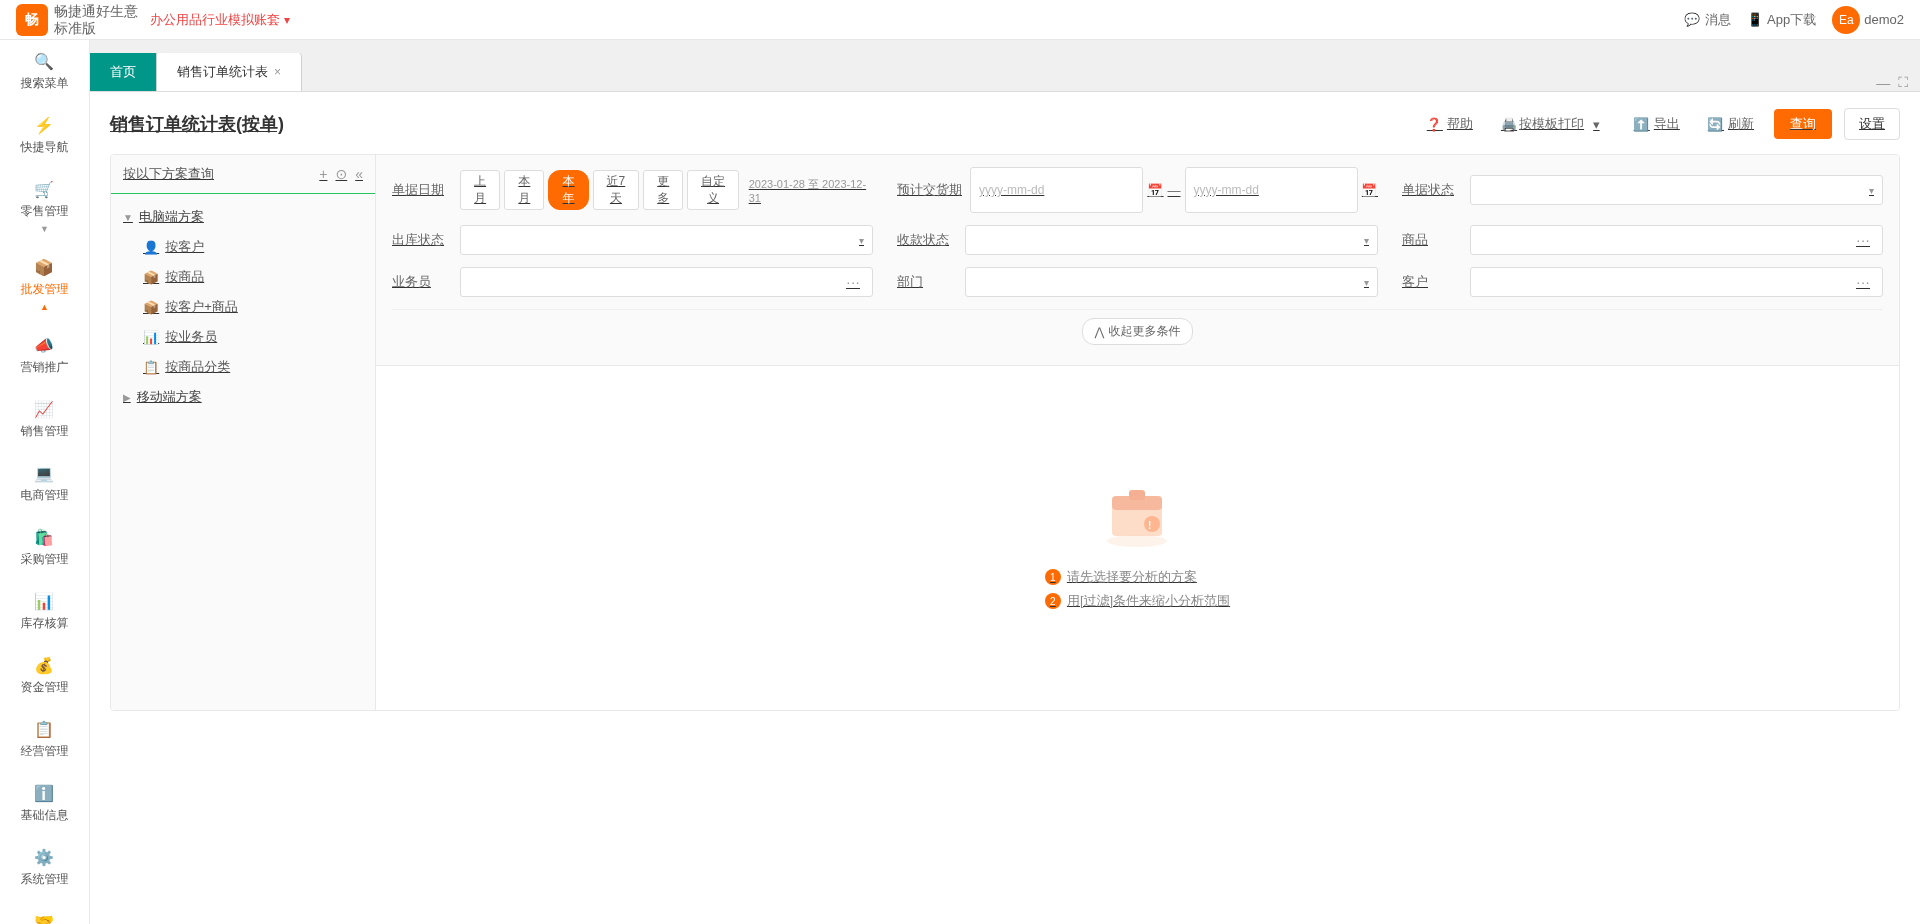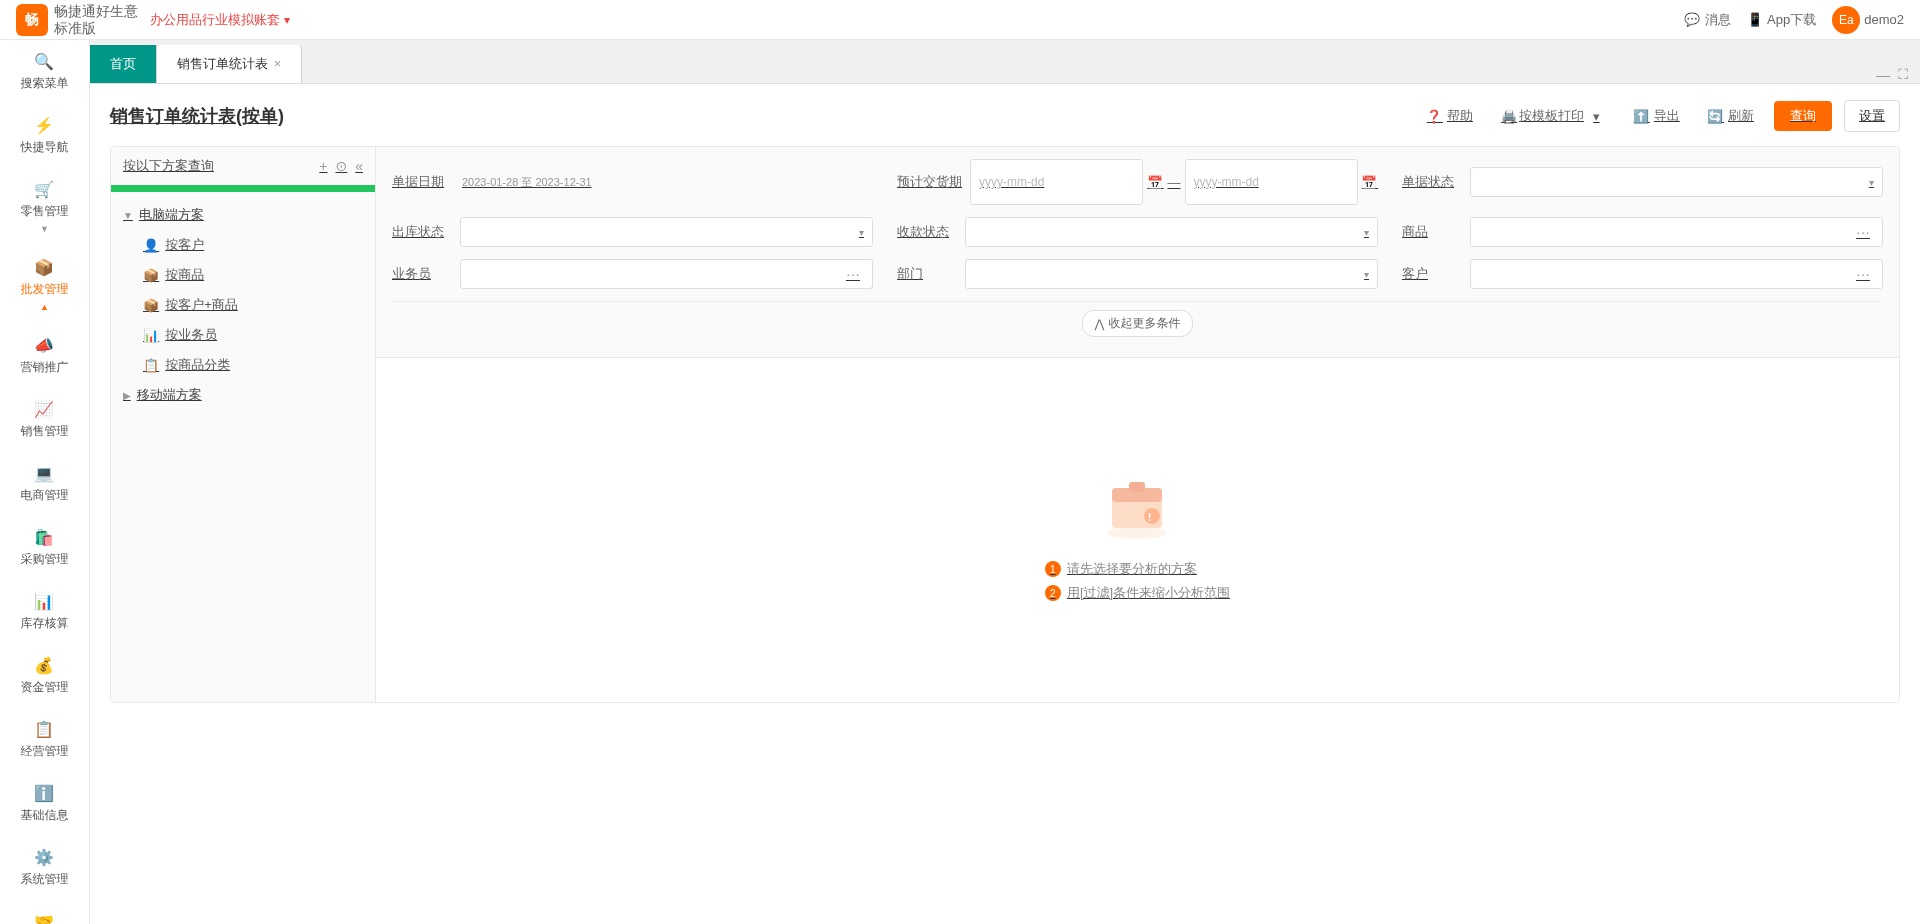--- a/index.html
+++ b/index.html
@@ -24,40 +24,40 @@
     .sidebar { width: 90px; background: #fff; border-right: 1px solid #e8e8e8; display: flex; flex-direction: column; overflow-y: auto; }
     .sidebar-item { padding: 12px 8px; text-align: center; cursor: pointer; font-size: 12px; color: #555; display: flex; flex-direction: column; align-items: center; gap: 4px; }
     .sidebar-item.active { color: #ff6b00; }
     .sidebar-item .s-icon { font-size: 16px; }
     .sidebar-divider { height: 1px; background: #f0f0f0; margin: 0 12px; }
 
     
     .content-area { flex: 1; display: flex; flex-direction: column; overflow: hidden; }
 
     
-    .tabbar { height: 44px; background: #f0f0f0; display: flex; align-items: flex-end; padding: 0 0; border-bottom: 1px solid #ddd; }
+    .tabbar { height: 52px; background: #f0f0f0; display: flex; align-items: flex-end; padding: 0 0; border-bottom: 1px solid #ddd; }
     .tab { padding: 10px 20px; font-size: 13px; cursor: pointer; background: #e0e0e0; color: #666; border-right: 1px solid #d0d0d0; border-top-left-radius: 4px; border-top-right-radius: 4px; display: flex; align-items: center; gap: 6px; }
     .tab.active { background: #fff; color: #333; font-weight: 500; }
     .tab-home { background: #009688; color: #fff; border-radius: 0; }
     .tab-close { font-size: 12px; color: #999; cursor: pointer; }
     .tab-window-controls { margin-left: auto; display: flex; gap: 8px; padding: 0 12px; align-items: center; }
     .win-btn { font-size: 14px; color: #999; cursor: pointer; }
 
     
     .page-content { flex: 1; overflow-y: auto; padding: 16px 20px; background: #fff; text-decoration: underline; }
     .page-title-bar { display: flex; align-items: center; justify-content: space-between; margin-bottom: 14px; }
     .page-title { font-size: 18px; font-weight: 600; color: #333; }
     .page-actions { display: flex; align-items: center; gap: 12px; }
     .action-btn { display: flex; align-items: center; gap: 4px; font-size: 13px; color: #666; cursor: pointer; padding: 4px 8px; border-radius: 3px; }
     .action-btn-primary { background: #ff6b00; color: #fff; padding: 6px 16px; border-radius: 4px; font-size: 13px; cursor: pointer; border: none; }
     .action-btn-secondary { border: 1px solid #ddd; background: #fff; color: #333; padding: 6px 14px; border-radius: 4px; font-size: 13px; cursor: pointer; }
 
     
     .filter-panel { width: 265px; border-right: 1px solid #e8e8e8; padding: 0; background: #fafafa; }
-    .filter-panel-header { display: flex; align-items: center; justify-content: space-between; padding: 10px 12px; border-bottom: 7px solid #22c55e; }
+    .filter-panel-header { display: flex; align-items: center; justify-content: space-between; padding: 10px 12px; border-bottom: 1px solid #22c55e; }
     .filter-panel-title { font-size: 13px; color: #555; }
     .filter-panel-icons { display: flex; gap: 8px; align-items: center; }
     .fp-icon { color: #999; cursor: pointer; font-size: 14px; }
     .filter-tree { padding: 8px 0; }
     .tree-group { }
     .tree-group-title { display: flex; align-items: center; gap: 6px; padding: 6px 12px; font-size: 13px; color: #444; cursor: pointer; }
     .tree-arrow { font-size: 10px; color: #999; }
     .tree-children { padding-left: 24px; }
     .tree-item { display: flex; align-items: center; gap: 6px; padding: 6px 12px 6px 8px; font-size: 13px; color: #555; cursor: pointer; border-radius: 3px; }
     .tree-item.active { color: #ff6b00; background: #fff5ef; }
@@ -285,20 +285,28 @@
           </div>
         </div>
 
         <div class="right-content">
 
           <div style="padding:12px 16px;border-bottom:1px solid #e8e8e8;background:#fafafa;">
 
             <div class="filter-row">
               <div class="filter-group" style="min-width:420px;">
                 <span class="filter-label">单据日期</span>
+                <div class="date-quick">
+                  <button class="date-btn">上月</button>
+                  <button class="date-btn">本月</button>
+                  <button class="date-btn active">本年</button>
+                  <button class="date-btn">近7天</button>
+                  <button class="date-btn">更多</button>
+                  <button class="date-btn">自定义</button>
+                </div>
                 <span class="date-sub">2023-01-28 至 2023-12-31</span>
               </div>
               <div class="filter-group">
                 <span class="filter-label">预计交货期</span>
                 <div class="date-range">
                   <div class="date-input">
                     <span style="color:#bbb;font-size:12px;">yyyy-mm-dd</span>
                   </div>
                   <span class="date-icon">📅</span>
                   <span class="date-dash">—</span>

